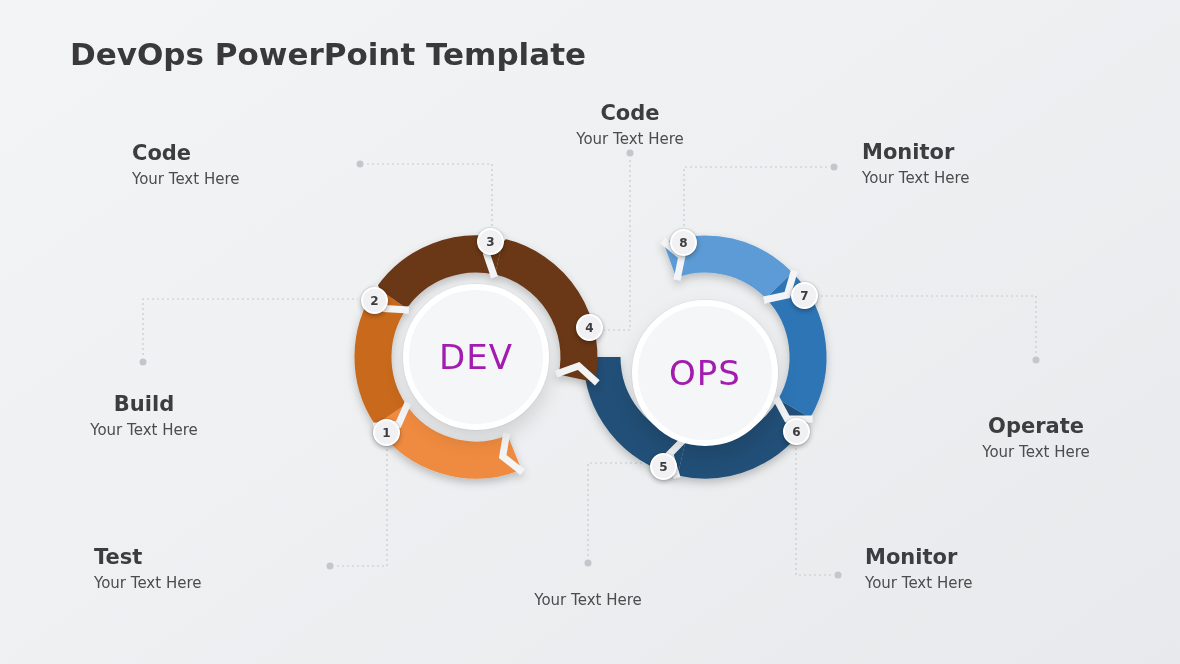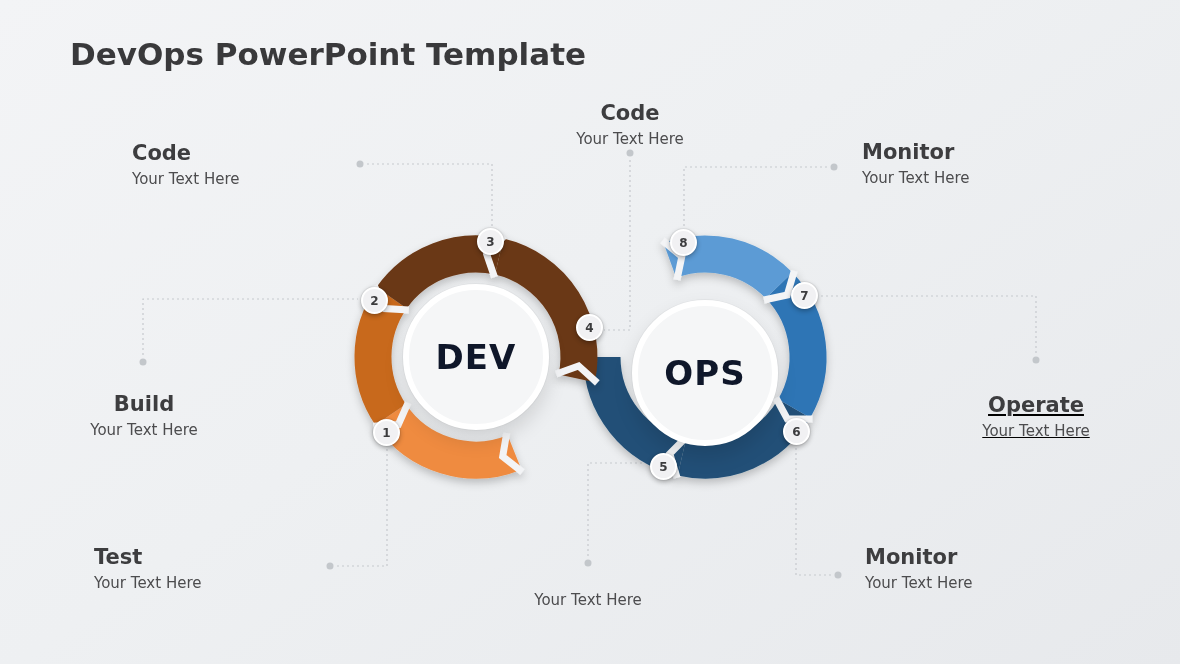--- a/index.html
+++ b/index.html
@@ -13,21 +13,21 @@
     position:absolute;left:70px;top:36px;
     font-size:31px;font-weight:bold;color:#39393b;letter-spacing:0px;
   }
   .diagram-layer{position:absolute;left:0;top:0;width:1180px;height:664px;}
   .hub{
     position:absolute;width:146px;height:146px;border-radius:50%;
     background:#f5f6f7;border:6px solid #ffffff;box-sizing:border-box;
     box-shadow:0 10px 20px rgba(0,0,0,0.13),0 0 0 1px rgba(0,0,0,0.03);
     display:flex;align-items:center;justify-content:center;
   }
-  .hub-text{font-size:34px;font-weight:bold;color:#0f172a;letter-spacing:1px;}
+  .hub-text{font-size:34px;font-weight:normal;color:#a21caf;letter-spacing:1px;}
   .badge{
     position:absolute;width:27px;height:27px;border-radius:50%;
     background:#f1f1f3;border:2px solid #ffffff;box-sizing:border-box;
     box-shadow:0 2px 5px rgba(0,0,0,0.30),0 0 0 1px rgba(0,0,0,0.05);
     display:flex;align-items:center;justify-content:center;
     font-size:12px;font-weight:bold;color:#3c3c3e;
   }
   .stage{position:absolute;}
   .stage .stage-name{font-size:21px;font-weight:bold;color:#3d3d3f;line-height:1.2;}
   .stage .stage-sub{font-size:15px;color:#4c4c4e;margin-top:4px;line-height:1.2;}
@@ -131,21 +131,21 @@
       <div class="stage-name">Code</div>
       <div class="stage-sub">Your Text Here</div>
     </div>
     <div class="stage align-c" style="left:488px;top:587px;width:200px;">
       <div class="stage-sub">Your Text Here</div>
     </div>
     <div class="stage align-l" style="left:865px;top:545px;width:220px;">
       <div class="stage-name">Monitor</div>
       <div class="stage-sub">Your Text Here</div>
     </div>
-    <div class="stage align-c" style="left:936px;top:393px;width:200px;text-decoration:underline;">
+    <div class="stage align-c" style="left:936px;top:414px;width:200px;">
       <div class="stage-name">Operate</div>
       <div class="stage-sub">Your Text Here</div>
     </div>
     <div class="stage align-l" style="left:862px;top:140px;width:220px;">
       <div class="stage-name">Monitor</div>
       <div class="stage-sub">Your Text Here</div>
     </div>
 
   </div>
 </div>

